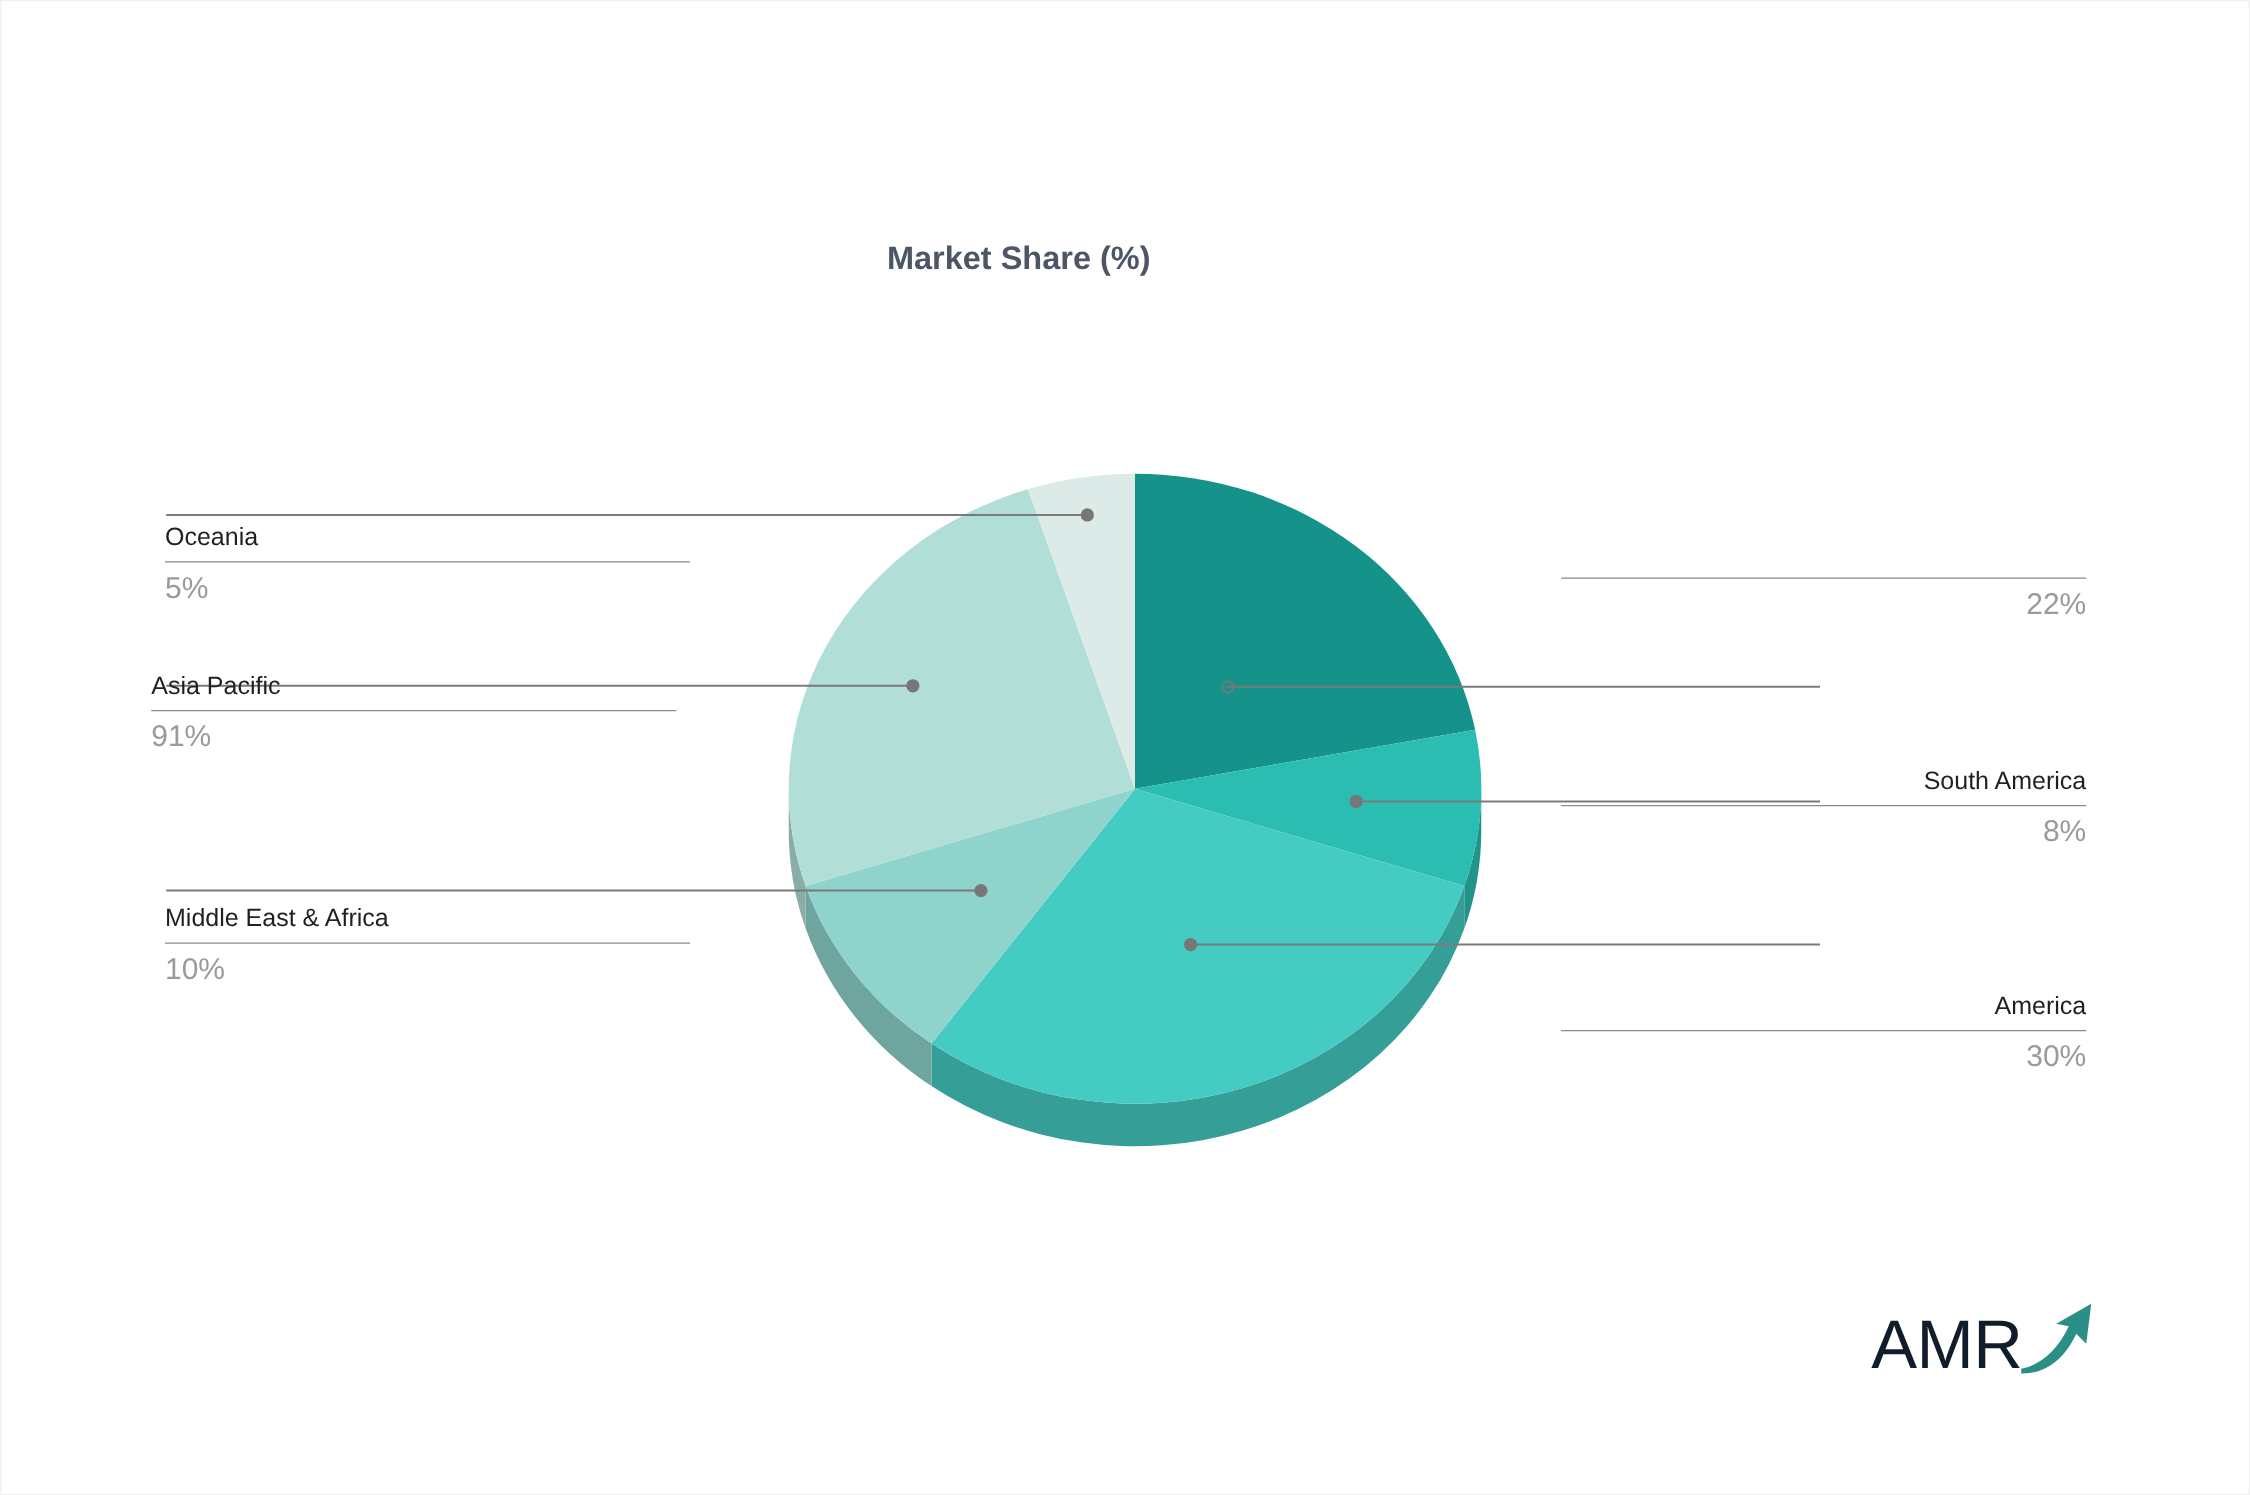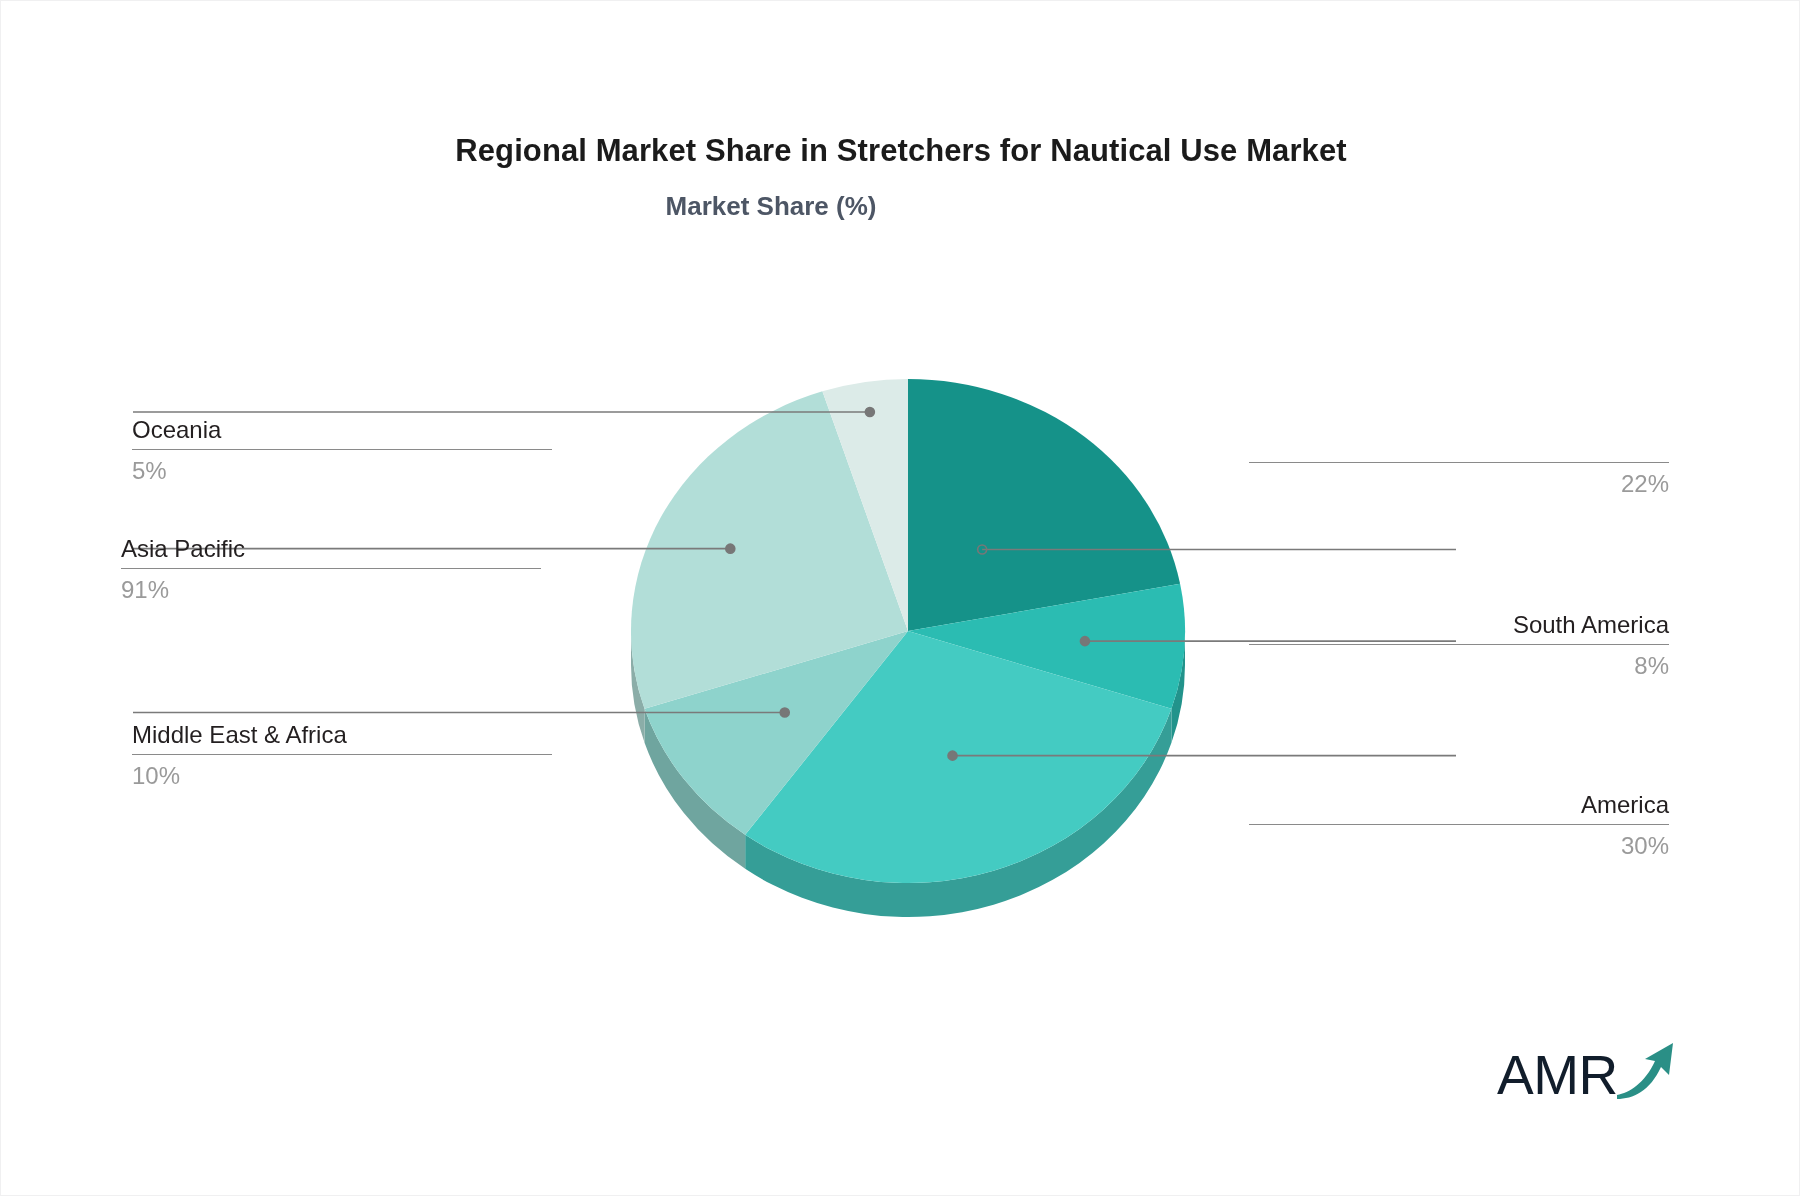--- a/index.html
+++ b/index.html
@@ -34,38 +34,39 @@
   }
   #chart-subtitle {
     position: absolute;
     left: 0;
     top: 190px;
     width: 1540px;
     text-align: center;
     font-size: 26px;
     font-weight: bold;
     color: #4d5665;
+    padding-left: 44px;
   }
 
   
   #pie-svg {
     position: absolute;
     left: 0;
     top: 0;
     width: 1800px;
     height: 1196px;
   }
 
   
   .callout {
     position: absolute;
     width: 420px;
   }
   .callout .cname {
-    font-size: 24px;
+    font-size: 20px;
     color: #231f20;
     line-height: 30px;
     white-space: nowrap;
   }
   .callout .crule {
     height: 1px;
     background: #8a8a8a;
     margin-top: 4px;
     width: 100%;
   }
@@ -109,21 +110,20 @@
     position: absolute;
     right: 0;
     top: 2px;
   }
 </style>
 </head>
 <body>
 
 <div id="page">
 
-  <div id="chart-title">Regional Market Share in Stretchers for Nautical Use Market</div>
   <div id="chart-subtitle">Market Share (%)</div>
 
   <svg id="pie-svg" viewBox="0 0 1800 1196">
     <g id="pie-depth">
         <path d="M 1184 630 A 277 252 0 0 1 1170.4426550137575 707.8722825824867 L 1170.4426550137575 741.8722825824867 A 277 252 0 0 0 1184 664 Z" fill="#22938b"></path>
         <path d="M 1170.4426550137575 707.8722825824867 A 277 252 0 0 1 744.1834851149849 833.8722825824867 L 744.1834851149849 867.8722825824867 A 277 252 0 0 0 1170.4426550137575 741.8722825824867 Z" fill="#359e97"></path>
         <path d="M 744.1834851149849 833.8722825824867 A 277 252 0 0 1 643.5573449862425 707.8722825824868 L 643.5573449862425 741.8722825824868 A 277 252 0 0 0 744.1834851149849 867.8722825824867 Z" fill="#6fa59f"></path>
         <path d="M 643.5573449862425 707.8722825824868 A 277 252 0 0 1 630 630 L 630 664 A 277 252 0 0 0 643.5573449862425 741.8722825824868 Z" fill="#8bada8"></path>
       </g>
     <g id="pie-top">

